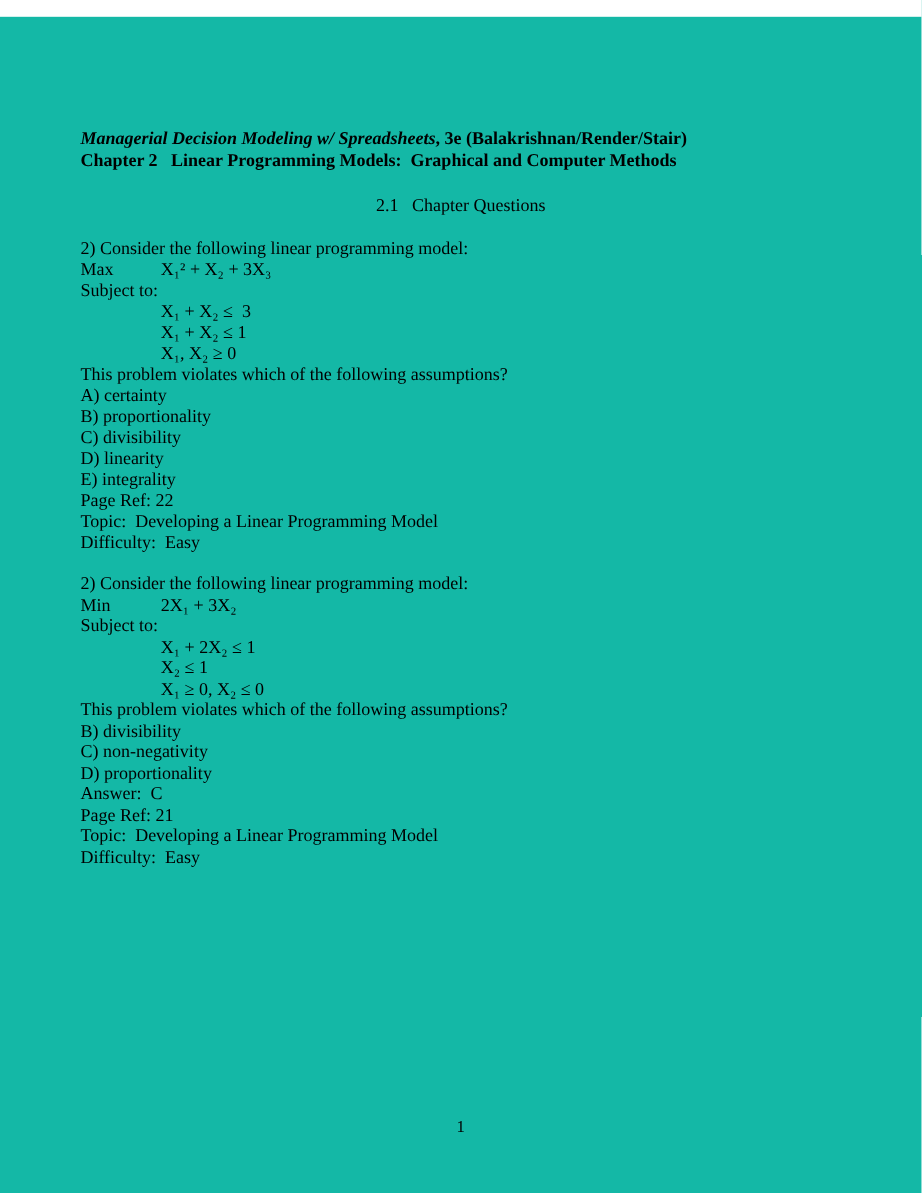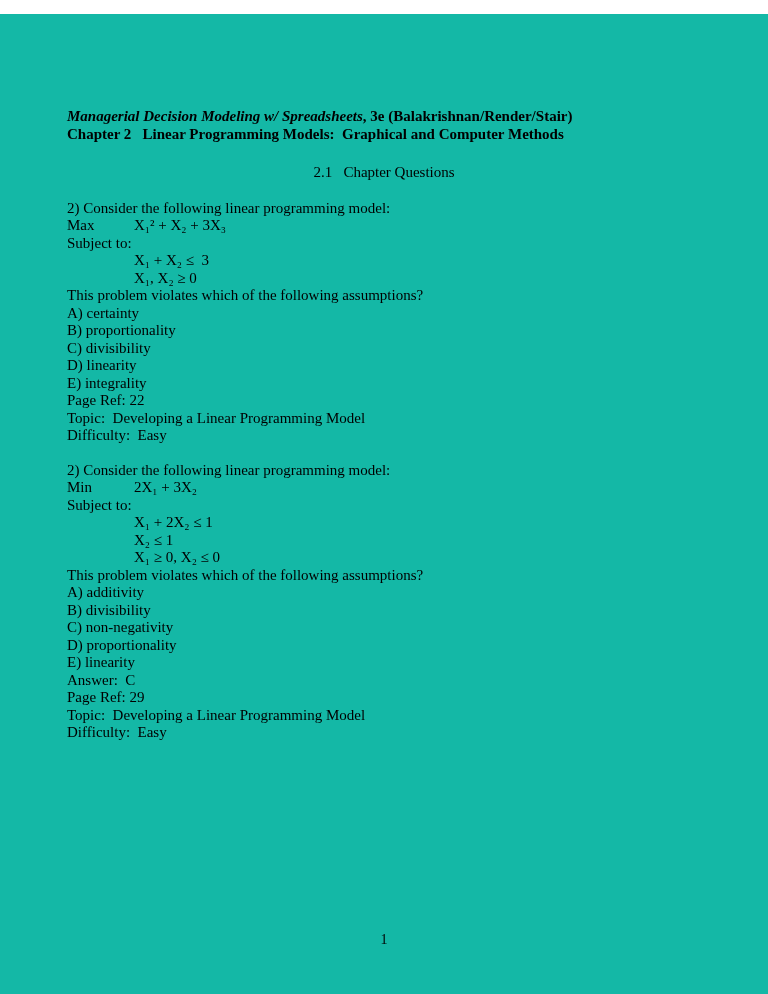--- a/index.html
+++ b/index.html
@@ -54,46 +54,45 @@
     <p class="ln bold">Chapter 2   Linear Programming Models:  Graphical and Computer Methods</p>
   </header>
 
   <p class="ln section-heading">2.1   Chapter Questions</p>
 
   <section class="question">
     <p class="ln">2) Consider the following linear programming model:</p>
     <p class="ln objective-line"><span class="obj-label">Max</span><span>X₁² + X₂ + 3X₃</span></p>
     <p class="ln">Subject to:</p>
     <p class="ln constraint">X₁ + X₂ ≤  3</p>
+    <p class="ln constraint">X₁ + X₂ ≤ 1</p>
     <p class="ln constraint">X₁, X₂ ≥ 0</p>
     <p class="ln">This problem violates which of the following assumptions?</p>
     <p class="ln">A) certainty</p>
     <p class="ln">B) proportionality</p>
     <p class="ln">C) divisibility</p>
     <p class="ln">D) linearity</p>
     <p class="ln">E) integrality</p>
     <p class="ln">Page Ref: 22</p>
     <p class="ln">Topic:  Developing a Linear Programming Model</p>
     <p class="ln">Difficulty:  Easy</p>
   </section>
 
   <section class="question">
     <p class="ln">2) Consider the following linear programming model:</p>
     <p class="ln objective-line"><span class="obj-label">Min</span><span>2X₁ + 3X₂</span></p>
     <p class="ln">Subject to:</p>
     <p class="ln constraint">X₁ + 2X₂ ≤ 1</p>
     <p class="ln constraint">X₂ ≤ 1</p>
     <p class="ln constraint">X₁ ≥ 0, X₂ ≤ 0</p>
     <p class="ln">This problem violates which of the following assumptions?</p>
-    <p class="ln">A) additivity</p>
     <p class="ln">B) divisibility</p>
     <p class="ln">C) non-negativity</p>
     <p class="ln">D) proportionality</p>
-    <p class="ln">E) linearity</p>
     <p class="ln">Answer:  C</p>
-    <p class="ln">Page Ref: 29</p>
+    <p class="ln">Page Ref: 21</p>
     <p class="ln">Topic:  Developing a Linear Programming Model</p>
     <p class="ln">Difficulty:  Easy</p>
   </section>
 
   <div class="page-number">1</div>
 
 </div>
 
 </body></html>

